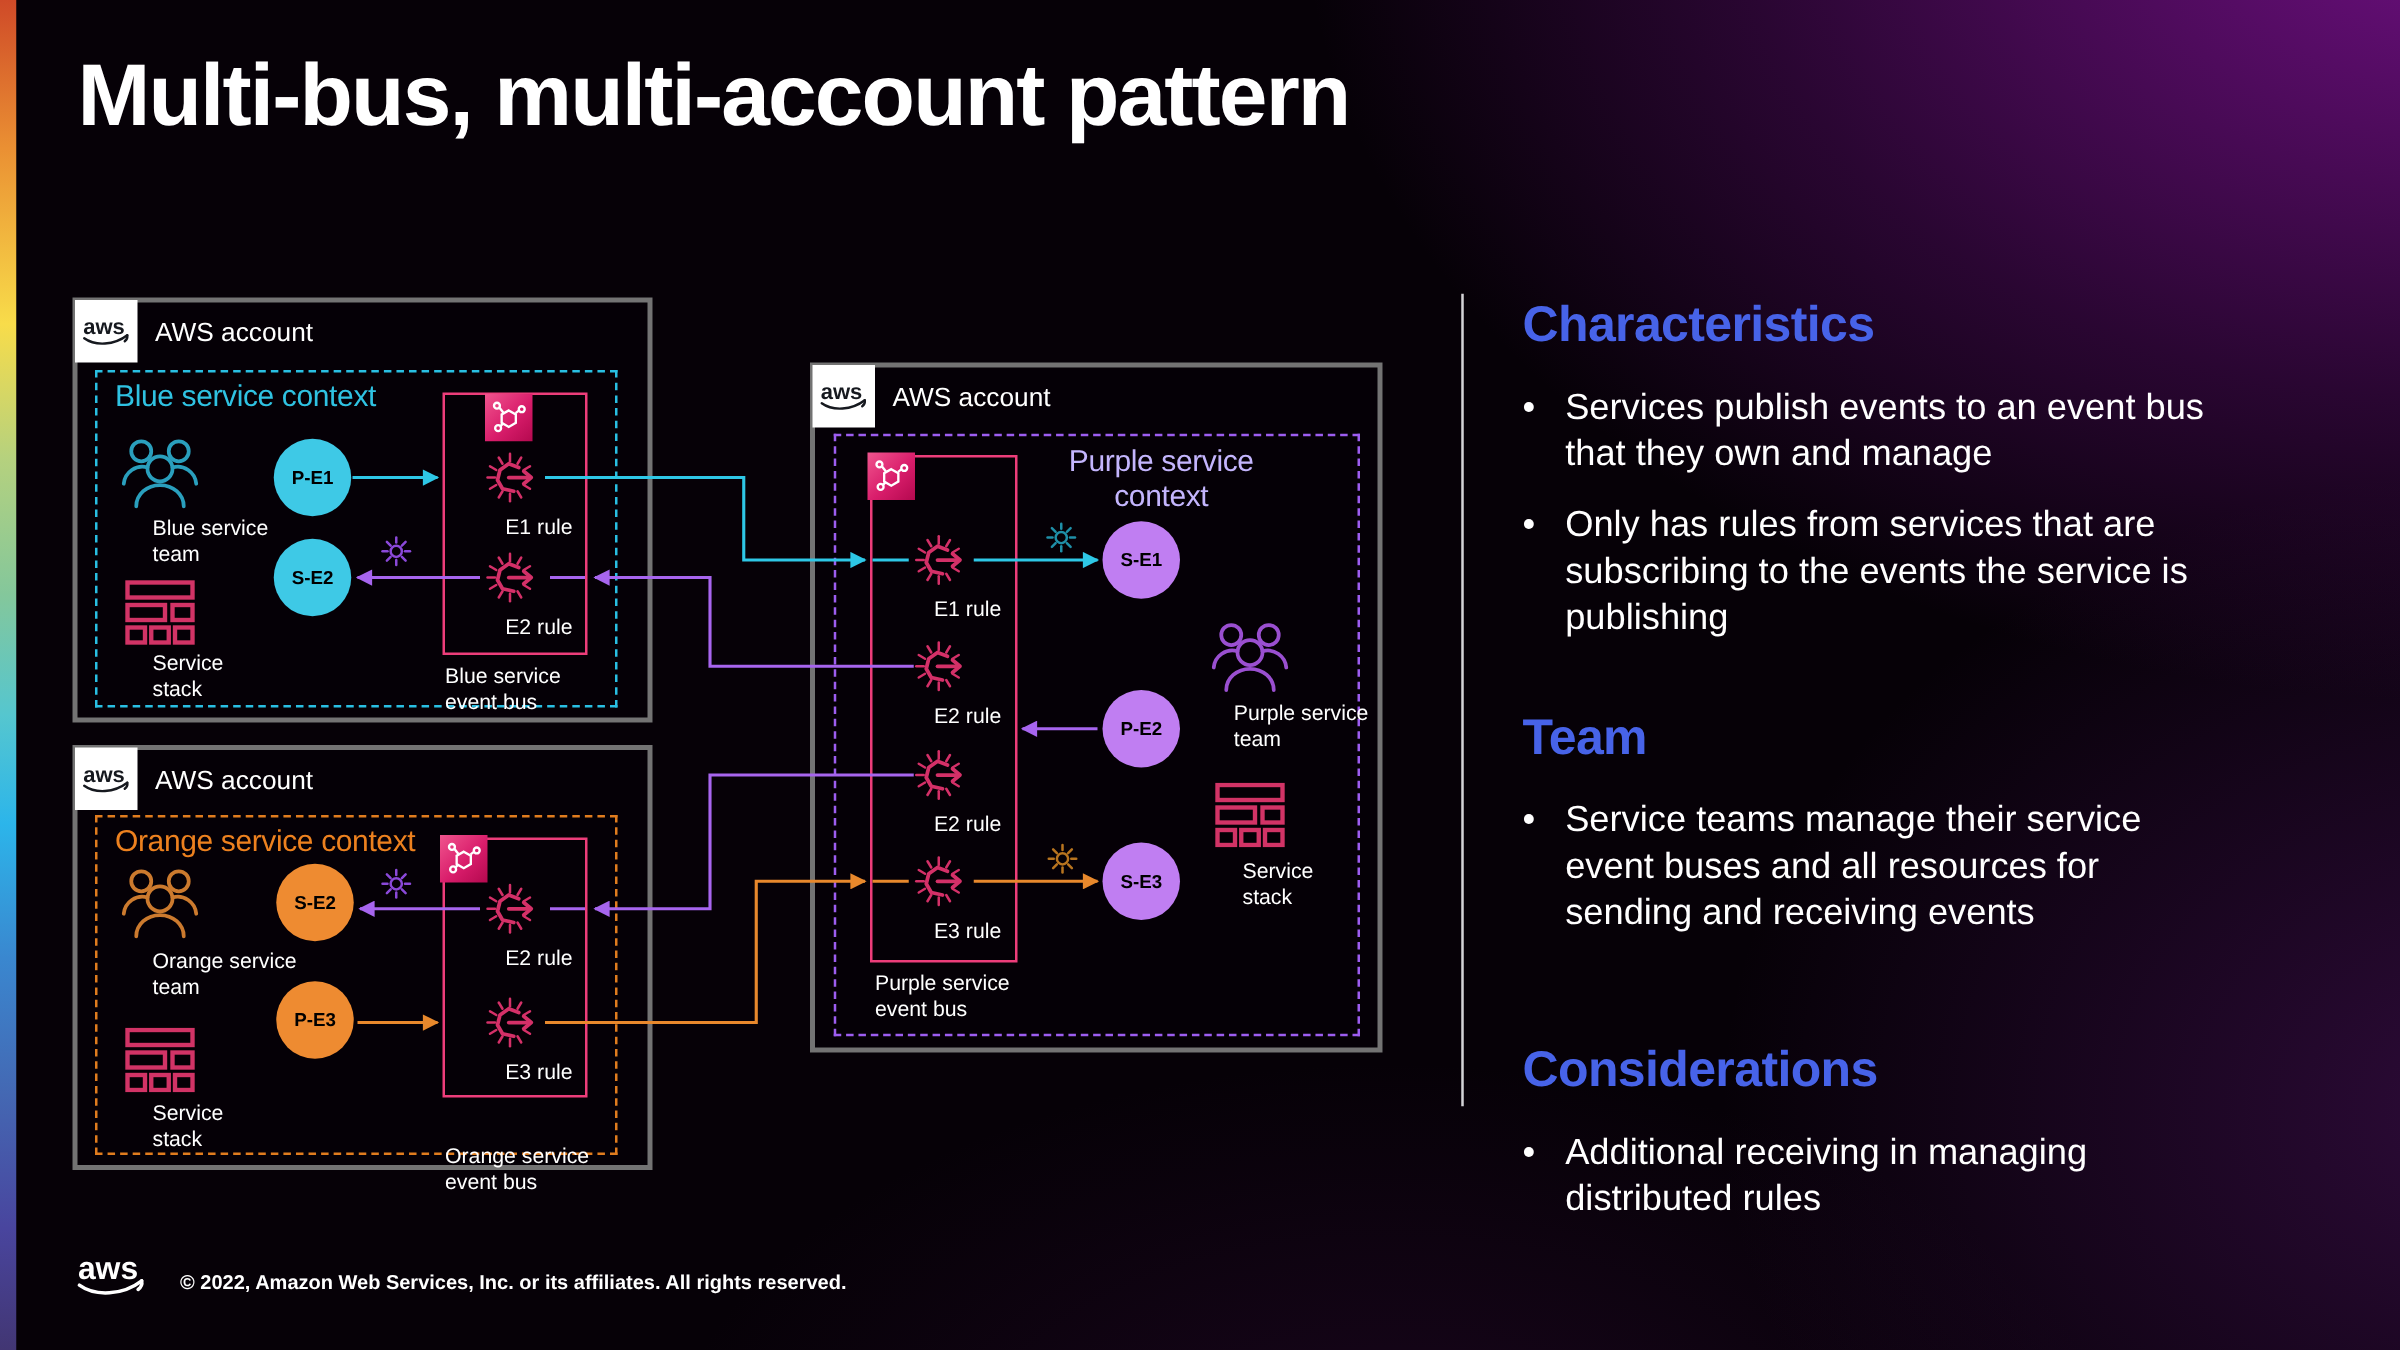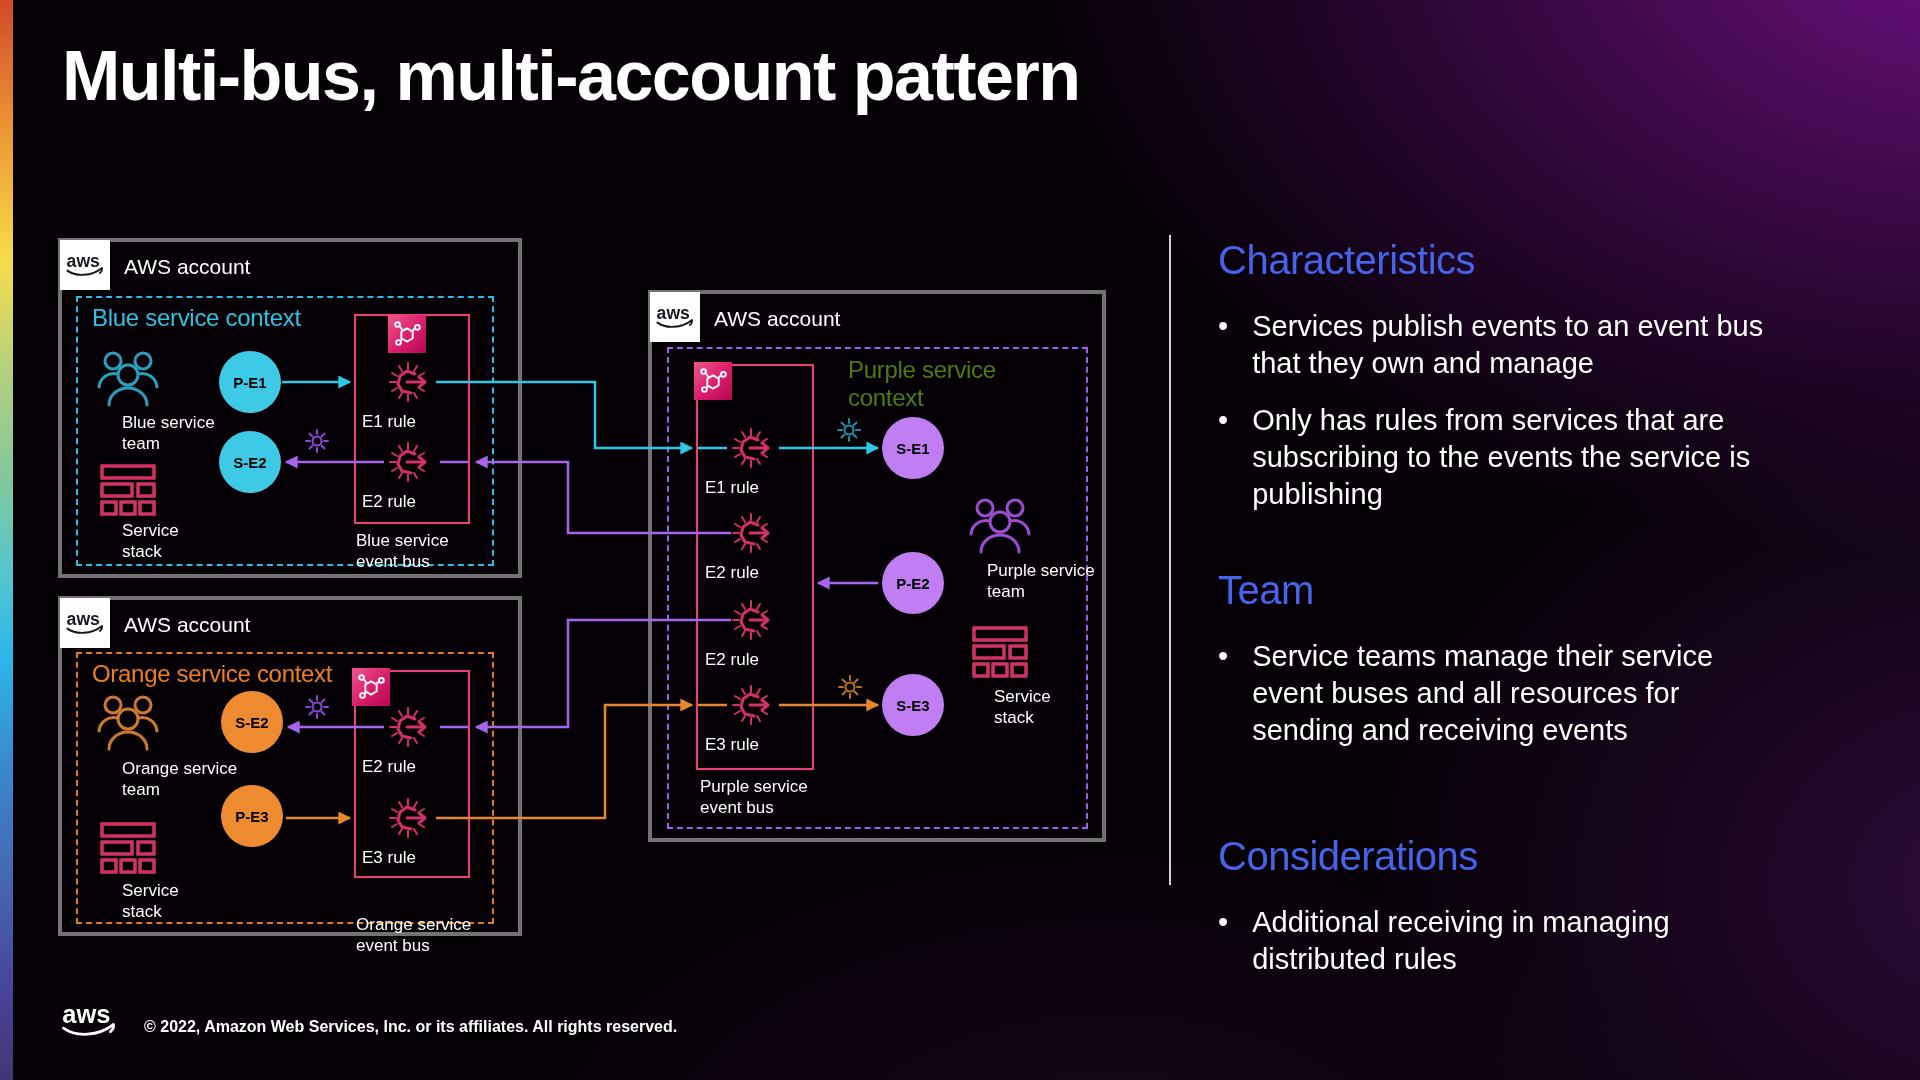--- a/index.html
+++ b/index.html
@@ -25,28 +25,28 @@
   .ctx { position:absolute; border:2px dashed; }
   .ctx-label { position:absolute; font-size:24px; letter-spacing:-0.3px; }
   .team-ic { position:absolute; width:64px; height:64px; }
   .stack-ic { position:absolute; width:56px; height:52px; color:#d23366; }
   .small-label { position:absolute; font-size:17px; line-height:1.26; color:#fff;margin-left:12px; }
   .circle { position:absolute; width:62px; height:62px; border-radius:50%; display:flex; align-items:center; justify-content:center; font-size:15px; font-weight:bold; color:#000000; z-index:6; }
   .bus { position:absolute; border:2px solid #ed3d7a; z-index:2; }
   .eb { position:absolute; width:38px; height:38px; background:linear-gradient(135deg,#f0558e 0%,#d91d6b 55%,#b4094f 100%); display:flex; align-items:center; justify-content:center; z-index:5; }
   .eb svg { width:34px; height:34px; }
   .rule { position:absolute; width:48px; height:48px; color:#d43068; z-index:5; }
-  .rule-label { position:absolute; width:96px; text-align:left; font-size:17px; color:#fff; z-index:3; }
+  .rule-label { position:absolute; width:96px; text-align:right; font-size:17px; color:#fff; z-index:3; }
   .bus-label { position:absolute; font-size:17px; line-height:1.24; color:#fff; z-index:3; }
   .burst { position:absolute; width:26px; height:26px; z-index:6; }
   .wires { position:absolute; left:0; top:0; z-index:4; pointer-events:none; }
 
   
   .divider { position:absolute; left:1169px; top:235px; width:2px; height:650px; background:rgba(240,240,244,0.88); }
-  .sec-h { position:absolute; left:1218px; font-size:40px; font-weight:normal; color:#4763e8; letter-spacing:-0.5px; }
+  .sec-h { position:absolute; left:1218px; font-size:40px; font-weight:bold; color:#4763e8; letter-spacing:-0.5px; }
   .bullet { position:absolute; left:1218px; width:560px; display:flex; gap:24px; font-size:29px; line-height:1.27; color:#fff; }
   .bullet .dot { flex:0 0 auto; }
   .bullet .btxt { width:512px; }
 
   
   .foot-logo { position:absolute; left:60px; top:998px; width:58px; height:44px; color:#fff; }
   .copyright { position:absolute; left:144px; top:1018px; font-size:16px; font-weight:bold; color:#fff; }
 
   svg text { font-family:"Liberation Sans", sans-serif; }
 </style>
@@ -208,21 +208,21 @@
 
 <div class="acct" style="left:648px;top:290px;width:458px;height:552px;">
   <div class="logo-sq">
       <svg>
         <use href="#sym-aws"></use>
       </svg>
     </div>
   <div class="acct-label">AWS account</div>
 </div>
 <div class="ctx" style="left:667px;top:347px;width:421px;height:482px;border-color:#9d5df0;"></div>
-<div class="ctx-label" style="left:848px;top:356px;width:222px;text-align:left;color:#4d7c0f;">Purple service context</div>
+<div class="ctx-label" style="left:818px;top:356px;width:222px;text-align:center;color:#c4b5fd;">Purple service context</div>
 <div class="bus" style="left:696px;top:364px;width:118px;height:406px;"></div>
 <div class="eb" style="left:694px;top:362px;">
     <svg>
       <use href="#sym-eb"></use>
     </svg>
   </div>
 <svg class="rule" style="left:729px;top:424px;">
     <use href="#sym-rule"></use>
   </svg>
 <div class="rule-label" style="left:705px;top:478px;">E1 rule</div>

